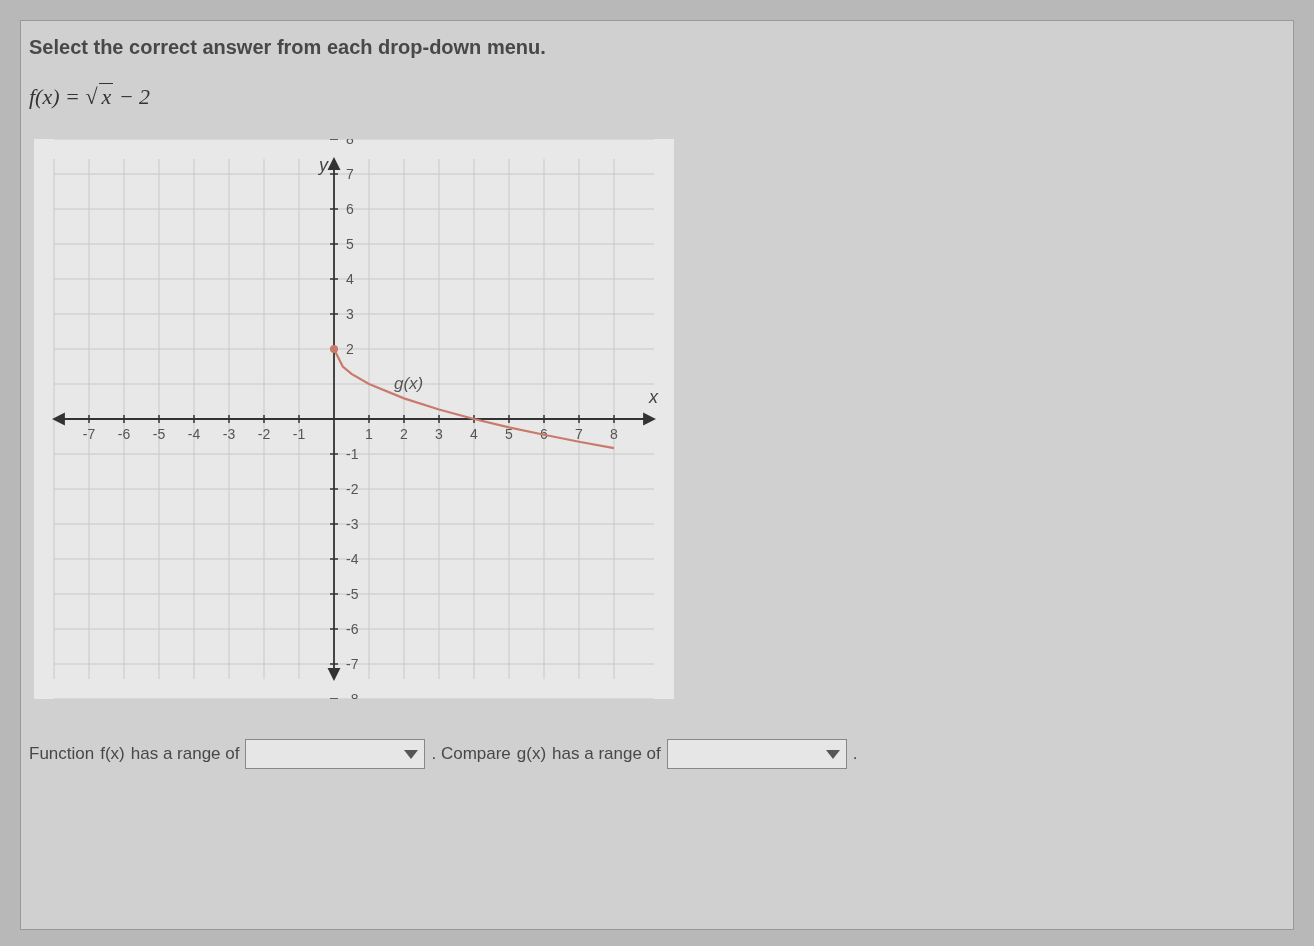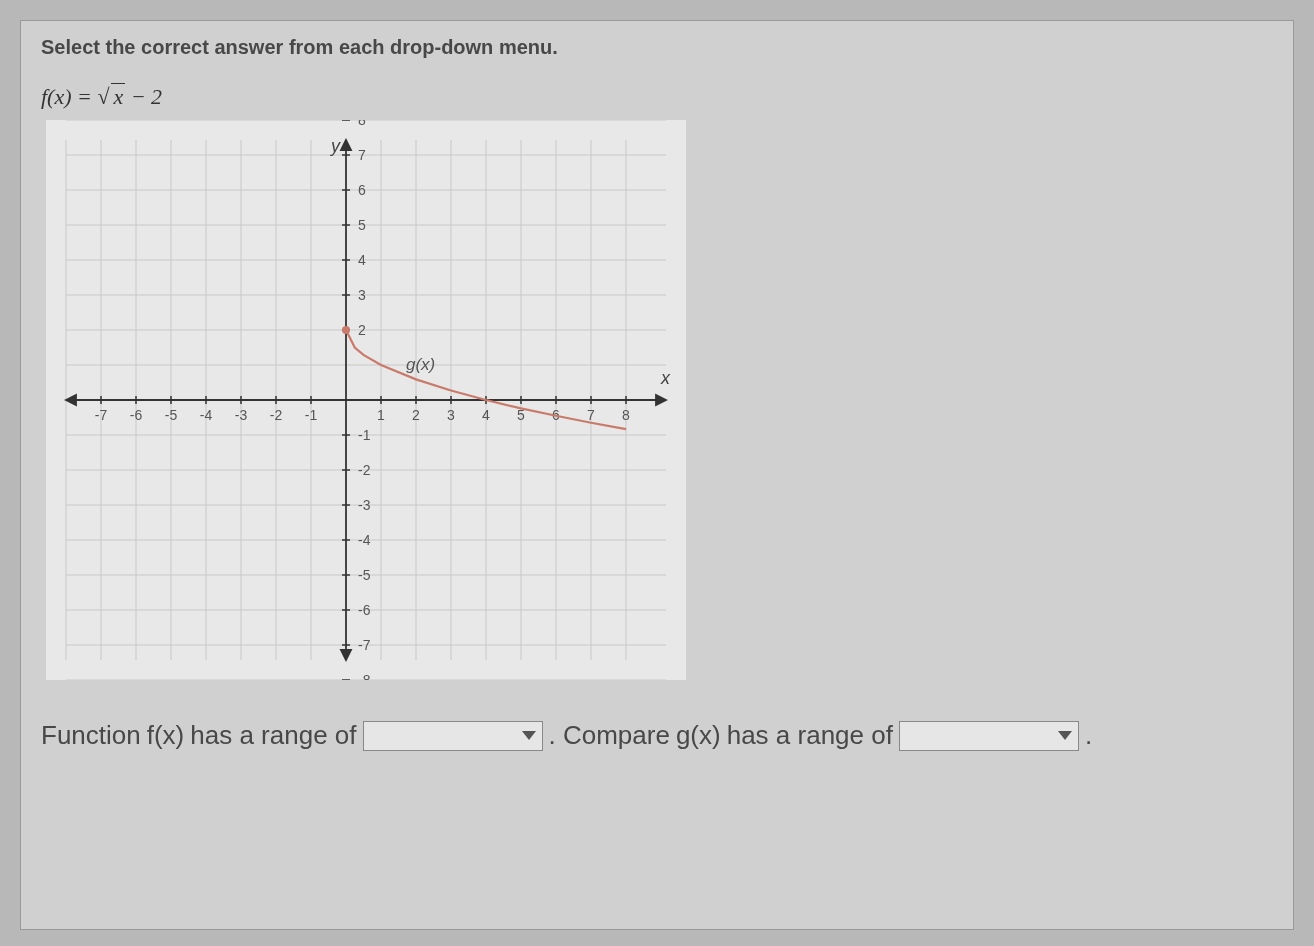--- a/index.html
+++ b/index.html
@@ -6,41 +6,41 @@
     body {
       font-family: Arial, sans-serif;
       background: #b8b8b8;
       padding: 20px;
       width: 1314px;
       height: 946px;
       color: #3a3a3a;
     }
     .content {
       background: #d0d0d0;
-      padding: 15px 20px;
+      padding: 15px 8px;
       border: 1px solid #999;
       min-height: 910px;
     }
     .instruction {
       font-size: 20px;
       font-weight: bold;
       color: #484848;
       margin-bottom: 25px;
     }
     .prompt {
       font-size: 19px;
       color: #484848;
       margin-bottom: 15px;
     }
     .equation {
       font-size: 22px;
       font-family: 'Times New Roman', serif;
       font-style: italic;
       color: #333;
-      margin-bottom: 10px;
+      margin-bottom: 29px;
     }
     .sqrt {
       display: inline-block;
       position: relative;
       padding-left: 14px;
     }
     .sqrt::before {
       content: "√";
       position: absolute;
       left: 0;
@@ -56,21 +56,21 @@
       height: 560px;
       background: #e8e8e8;
       margin-bottom: 40px;
       margin-left: 5px;
     }
     .graph-svg {
       width: 100%;
       height: 100%;
     }
     .answer-row {
-      font-size: 26px;
+      font-size: 17px;
       color: #484848;
       display: flex;
       align-items: center;
       gap: 6px;
       flex-wrap: wrap;
     }
     .dropdown {
       display: inline-flex;
       align-items: center;
       justify-content: flex-end;

